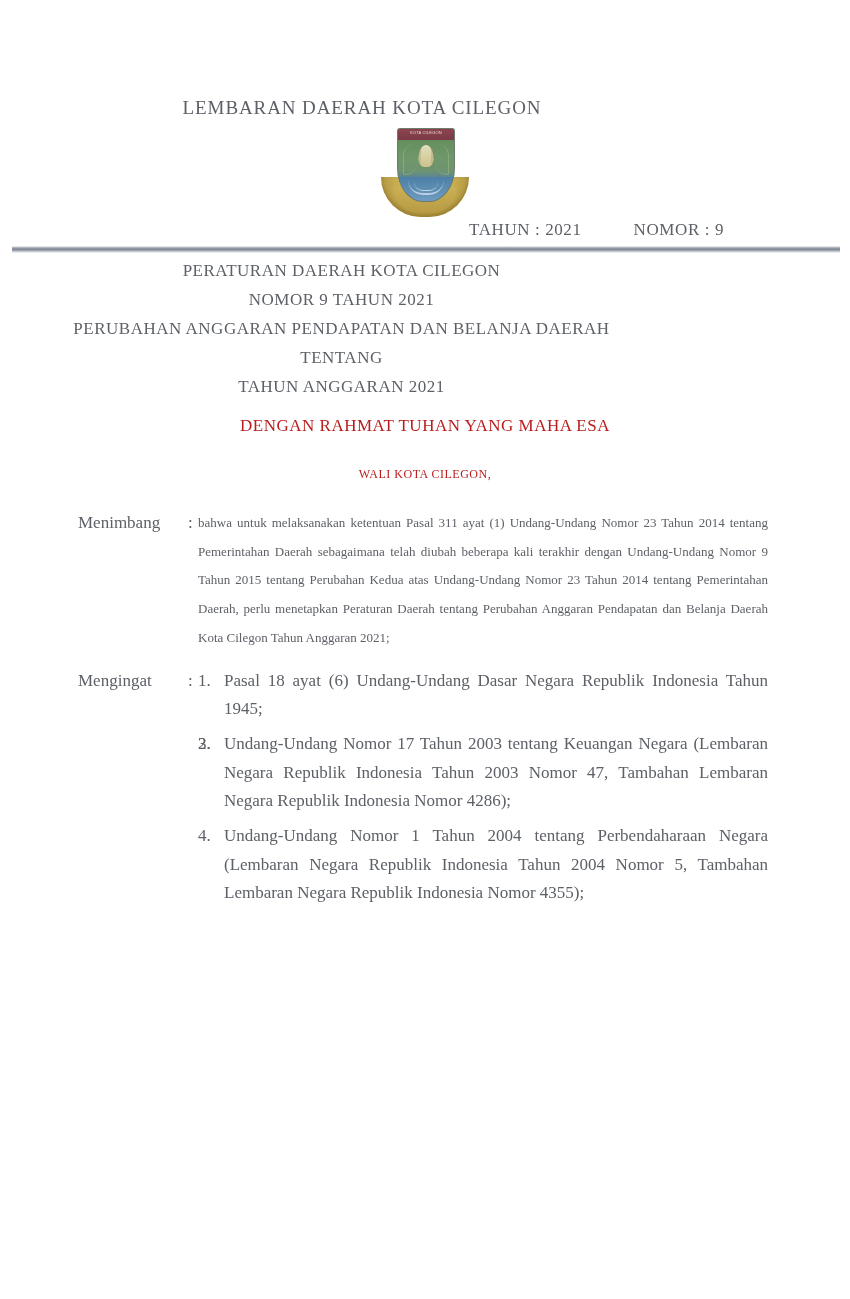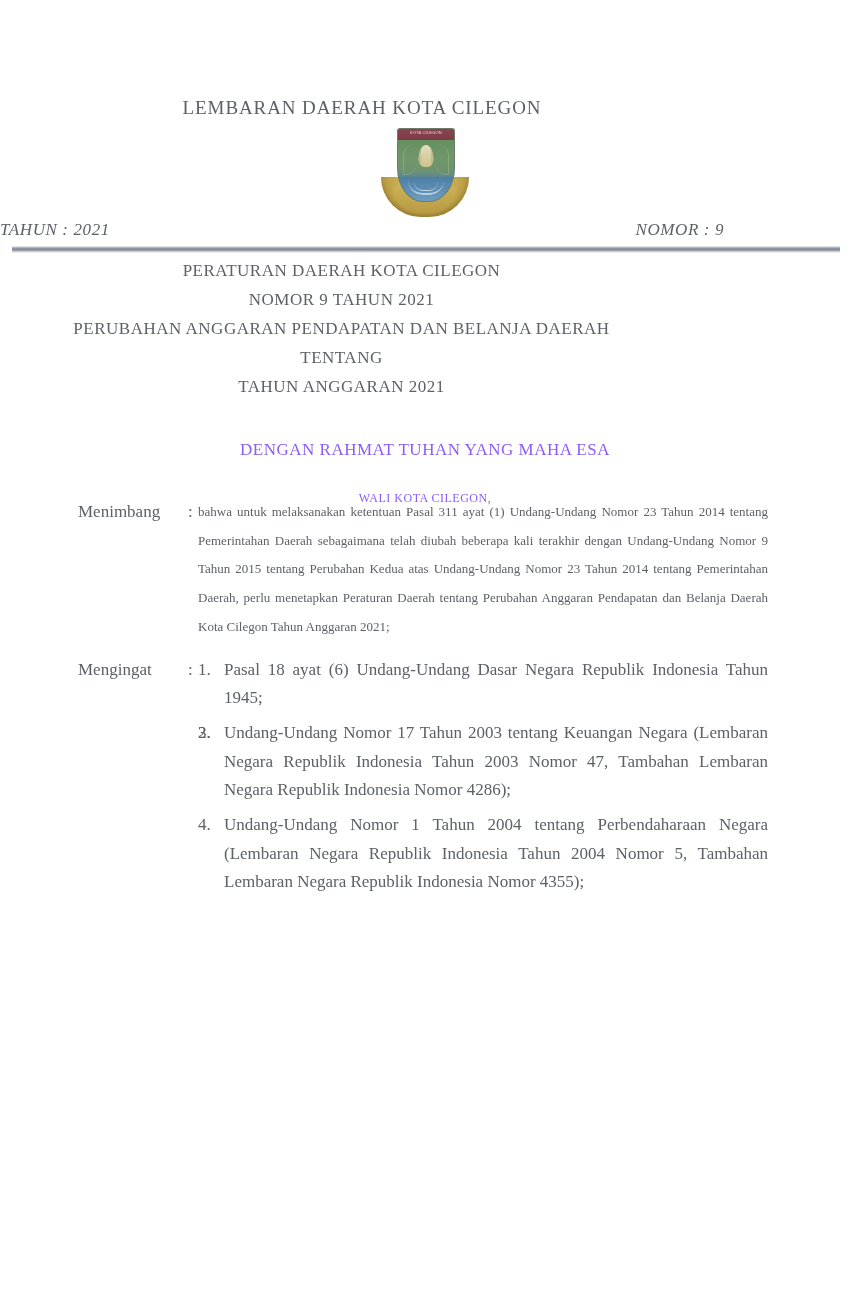--- a/index.html
+++ b/index.html
@@ -159,27 +159,26 @@
     transform: translateX(-50%);
     width: 11px;
     height: 15px;
     border-left: 1px solid #a99c68;
     border-right: 1px solid #a99c68;
     opacity: .8;
   }
 
   .masthead-meta {
     display: flex;
-    justify-content: space-between;
-    gap: 74px;
+    justify-content: flex-end;
+    gap: 52px;
     font-size: 17px;
     letter-spacing: .6px;
     color: #5d6167;
     margin-top: 2px;
-    font-style: italic;
   }
 
   
   .divider {
     position: absolute;
     left: 12px;
     top: 246px;
     width: 828px;
     height: 7px;
     background: linear-gradient(to bottom,
@@ -202,42 +201,42 @@
   }
   .titleblock .tline {
     font-size: 17px;
     line-height: 29px;
     letter-spacing: .5px;
   }
 
   .preamble {
     position: absolute;
     left: 0;
-    top: 439px;
+    top: 415px;
     width: 850px;
     text-align: center;
-    color: #8b5cf6;
+    color: #b91c1c;
   }
   .preamble .pline1 {
     font-size: 17px;
     letter-spacing: .5px;
     line-height: 22px;
   }
   .preamble .pline2 {
     font-size: 12px;
     letter-spacing: .5px;
     line-height: 22px;
     margin-top: 26px;
   }
 
   
   .body {
     position: absolute;
     left: 0;
-    top: 498px;
+    top: 509px;
     width: 708px;
   }
   .clause {
     display: flex;
     align-items: flex-start;
     width: 850px;
     margin-bottom: 14px;
   }
   .clause .label {
     width: 110px;

